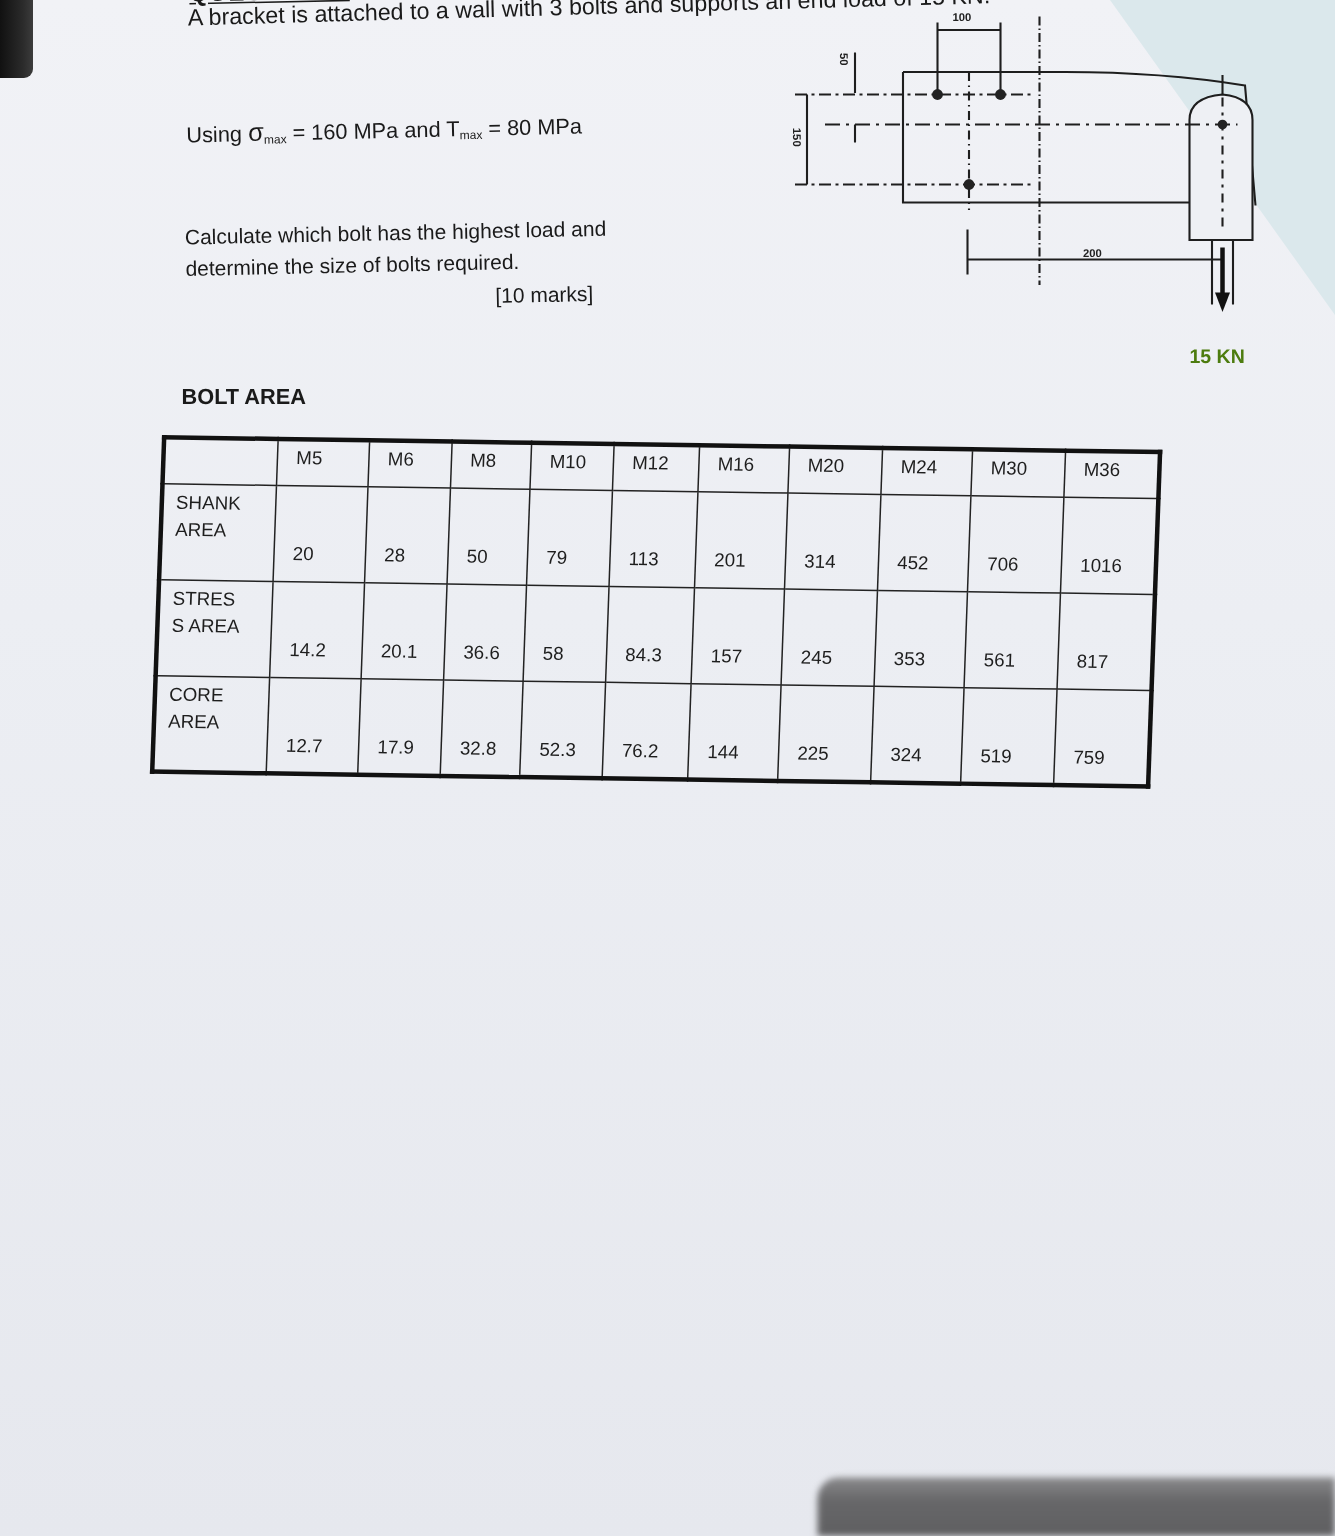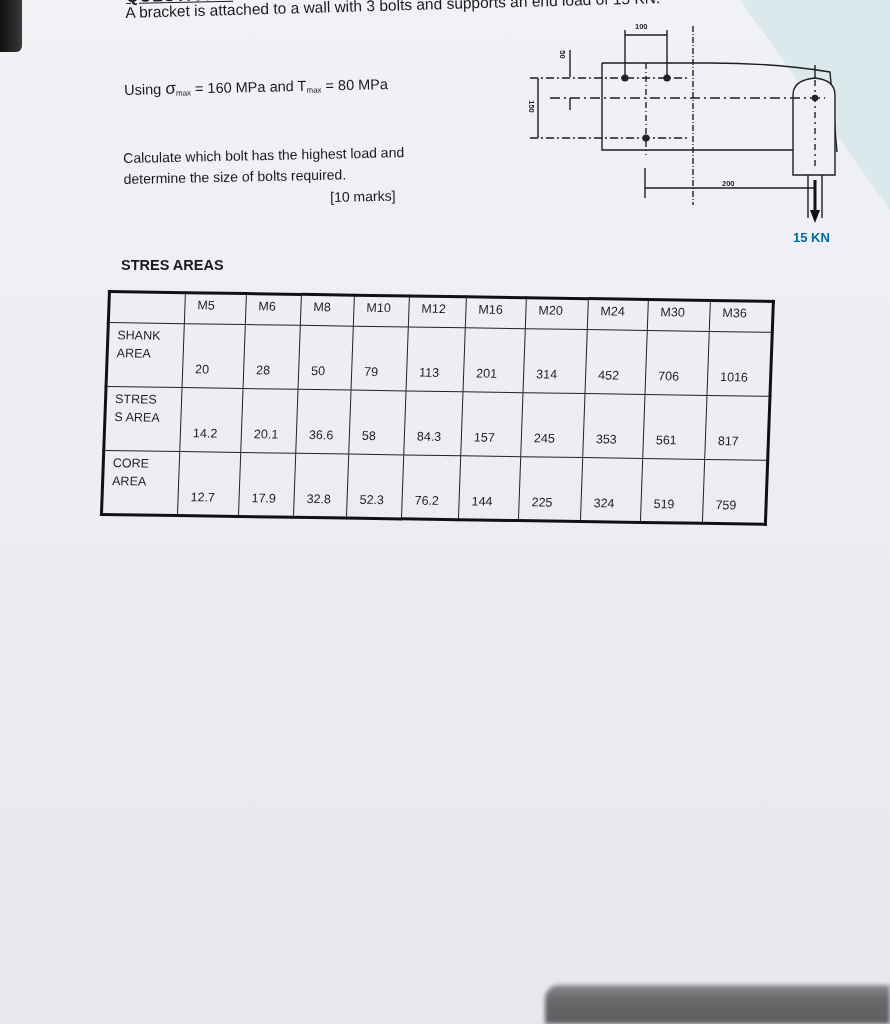--- a/index.html
+++ b/index.html
@@ -124,36 +124,36 @@
       padding: 38px 0 0 12px;
       box-sizing: border-box;
     }
     .c1 { width: 61px; } .c2 { width: 55px; } .c3 { width: 53px; }
     .c4 { width: 55px; } .c5 { width: 57px; } .c6 { width: 60px; }
     .c7 { width: 62px; } .c8 { width: 60px; } .c9 { width: 62px; }
     .c10 { width: 63px; }
 
     .diagram {
       position: absolute;
-      left: 525px; top: 20px;
+      left: 525px; top: 5px;
       width: 330px; height: 240px;
     }
     .diagram svg { width: 100%; height: 100%; overflow: visible; }
     .dim-label {
       position: absolute;
       font-size: 7.5px;
       font-weight: bold;
       color: #222;
     }
     .load-label {
       position: absolute;
       left: 793px; top: 230px;
       font-size: 13px;
       font-weight: bold;
-      color: #0369a1;
+      color: #4d7c0f;
     }
   </style>
 </head>
 <body>
 
 <div class="paper"></div>
 <div class="corner-fold"></div>
 <div class="left-object"></div>
 <div class="bottom-shadow"></div>
 
@@ -222,21 +222,21 @@
       <polygon points="285,190 295,190 290,203" fill="#111"></polygon>
     </g>
   </svg>
   <span class="dim-label" style="left:110px; top:2px;">100</span>
   <span class="dim-label" style="left:33px; top:30px; transform:rotate(90deg);">50</span>
   <span class="dim-label" style="left:0px; top:82px; transform:rotate(90deg);">150</span>
   <span class="dim-label" style="left:197px; top:159px;">200</span>
 </div>
 <div class="load-label">15 KN</div>
 
-<div class="bolt-title">STRES AREAS</div>
+<div class="bolt-title">BOLT AREA</div>
 
 <div class="table-wrap">
   <table class="bolts">
     <tbody>
         <tr>
       <th class="corner"></th>
       <th class="c1">M5</th>
       <th class="c2">M6</th>
       <th class="c3">M8</th>
       <th class="c4">M10</th>

